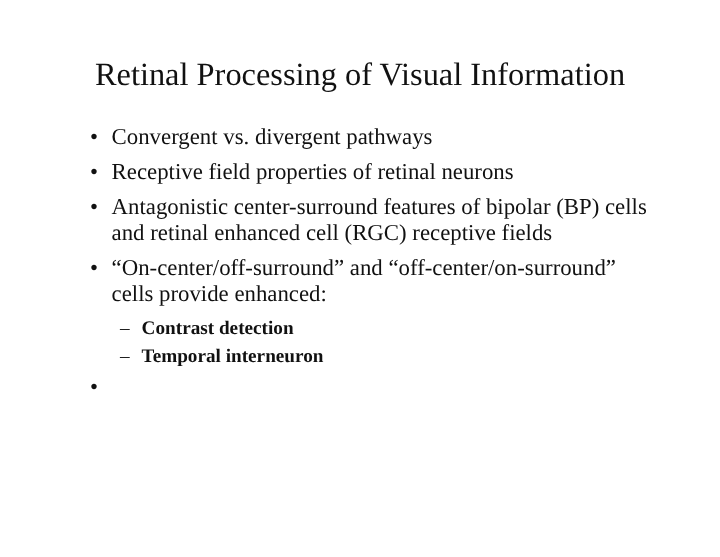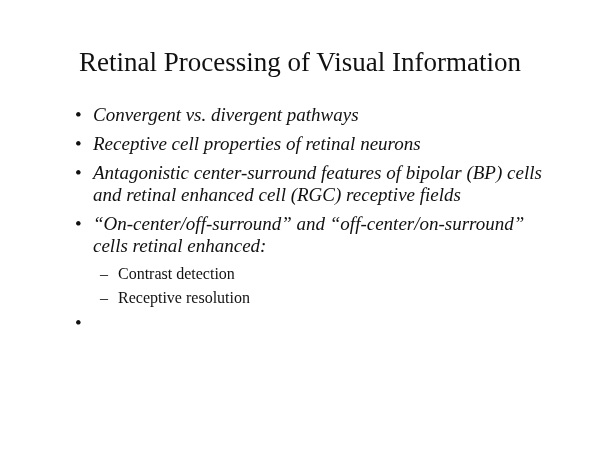--- a/index.html
+++ b/index.html
@@ -41,72 +41,72 @@
     font-size: 19px;
     line-height: 22px;
     margin: 0 0 7px 0;
   }
   li.l1 .marker {
     flex: 0 0 18px;
     width: 18px;
   }
   li.l1 .txt {
     max-width: 456px;
-    font-style: italic;
   }
   li.l2 {
     font-size: 16px;
     line-height: 19px;
     margin: 0 0 5px 25px;
   }
   li.l2 .marker {
     flex: 0 0 18px;
     width: 18px;
   }
   li.l2 .txt {
     max-width: 412px;
+    font-weight: bold;
   }
 </style>
 </head>
 <body>
 
 <div class="slide">
 
   <h1 class="title">Retinal Processing of Visual Information</h1>
 
   <ul class="bullets">
 
     <li class="l1">
       <span class="marker">•</span>
       <span class="txt">Convergent vs. divergent pathways</span>
     </li>
 
     <li class="l1">
       <span class="marker">•</span>
-      <span class="txt">Receptive cell properties of retinal neurons</span>
+      <span class="txt">Receptive field properties of retinal neurons</span>
     </li>
 
     <li class="l1">
       <span class="marker">•</span>
       <span class="txt">Antagonistic center-surround features of bipolar (BP) cells and retinal enhanced cell (RGC) receptive fields</span>
     </li>
 
     <li class="l1">
       <span class="marker">•</span>
-      <span class="txt">“On-center/off-surround” and “off-center/on-surround” cells retinal enhanced:</span>
+      <span class="txt">“On-center/off-surround” and “off-center/on-surround” cells provide enhanced:</span>
     </li>
 
     <li class="l2">
       <span class="marker">–</span>
       <span class="txt">Contrast detection</span>
     </li>
 
     <li class="l2">
       <span class="marker">–</span>
-      <span class="txt">Receptive resolution</span>
+      <span class="txt">Temporal interneuron</span>
     </li>
 
     <li class="l1">
       <span class="marker">•</span>
     </li>
 
   </ul>
 </div>
 
 </body></html>

